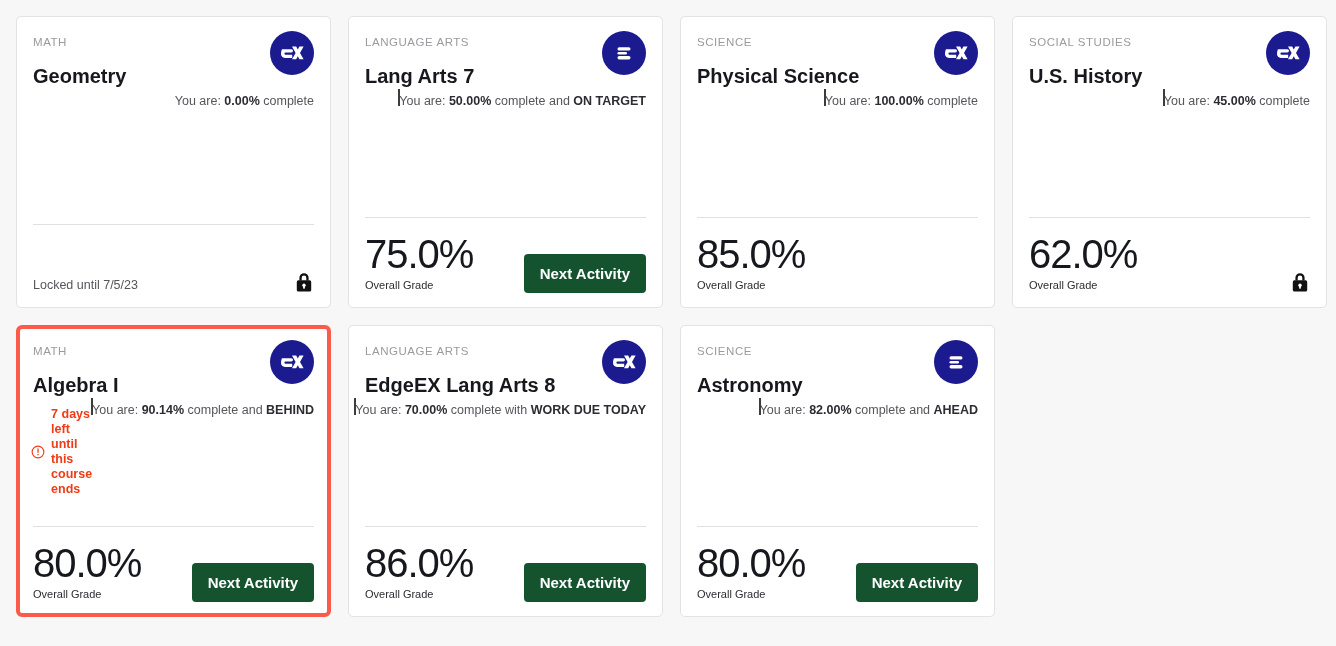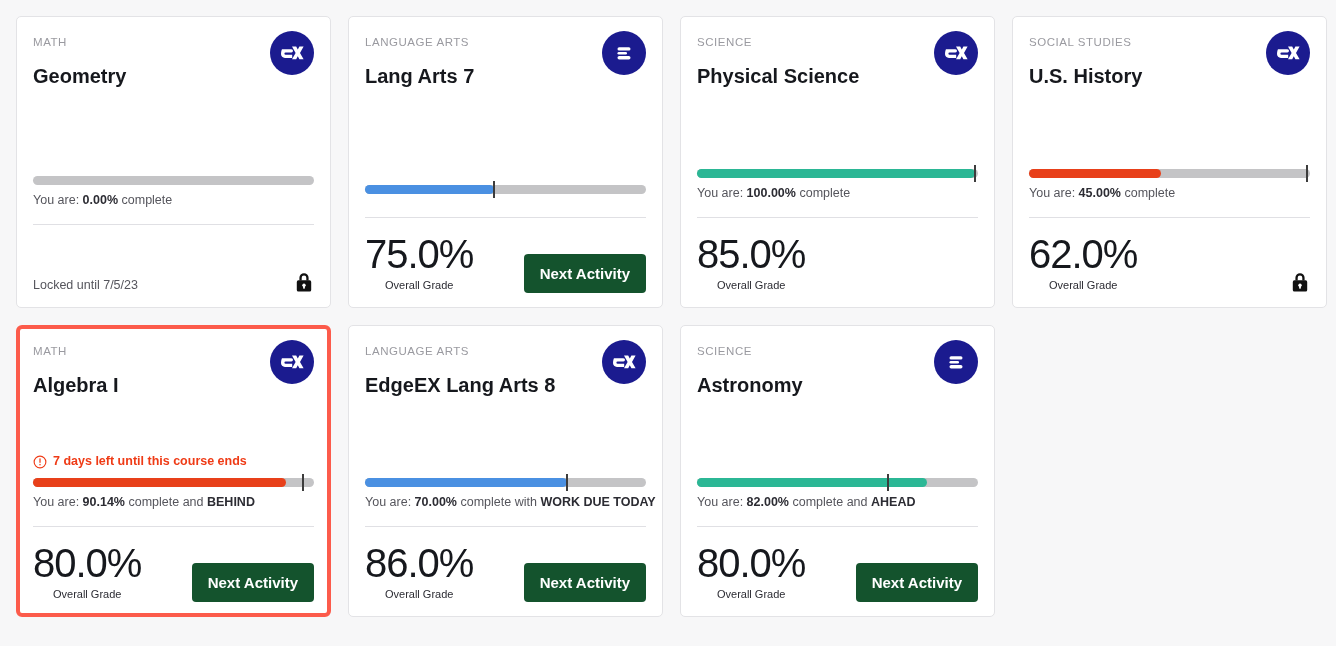--- a/index.html
+++ b/index.html
@@ -62,21 +62,21 @@
     width: 44px;
     height: 44px;
     border-radius: 50%;
     background: #1b1b8f;
     display: flex;
     align-items: center;
     justify-content: center;
   }
   .logo svg { display: block; }
 
-  .midzone { flex: 1; display: flex; flex-direction: column; justify-content: flex-end; }
+  .midzone { flex: 1; display: flex; justify-content: flex-end; }
 
   .warnline {
     display: flex;
     align-items: center;
     gap: 6px;
     color: #ef3b16;
     font-size: 12.5px;
     font-weight: bold;
     margin-bottom: 9px;
     line-height: 15px;
@@ -113,21 +113,21 @@
 
   .divider { height: 1px; background: #e0e0e4; margin: 16px 0 0 0; }
 
   .footer {
     margin-top: 14px;
     display: flex;
     align-items: flex-end;
     justify-content: space-between;
     flex: none;
   }
-  .grade-block { line-height: 1; text-align: center; }
+  .grade-block { line-height: 1; }
   .grade-value {
     font-size: 40px;
     color: #16181d;
     letter-spacing: -1px;
     line-height: 44px;
     font-weight: normal;
   }
   .grade-label {
     font-size: 11px;
     color: #2c2c33;
@@ -205,20 +205,21 @@
               <rect x="5.5" y="15.0" width="13" height="3.4" rx="1.7" fill="#ffffff"></rect>
             </svg>
           </div>
         </div>
         <div class="midzone">
           <div class="bar-wrap">
             <div class="bar-track"></div>
             <div class="bar-fill" style="width: 46%; background: rgb(74, 144, 226);"></div>
             <div class="bar-tick" style="left: calc(46% - 1px);"></div>
           </div>
+          <div class="progress-text"><span>You are:</span> <b>50.00%</b><span style="white-space: pre;"> complete and </span><b>ON TARGET</b></div>
         </div>
         <div class="divider"></div>
         <div class="footer">
           <div class="grade-block">
             <div class="grade-value">75.0%</div>
             <div class="grade-label">Overall Grade</div>
           </div>
           <button class="next-btn">Next Activity</button>
         </div>
       </div>

